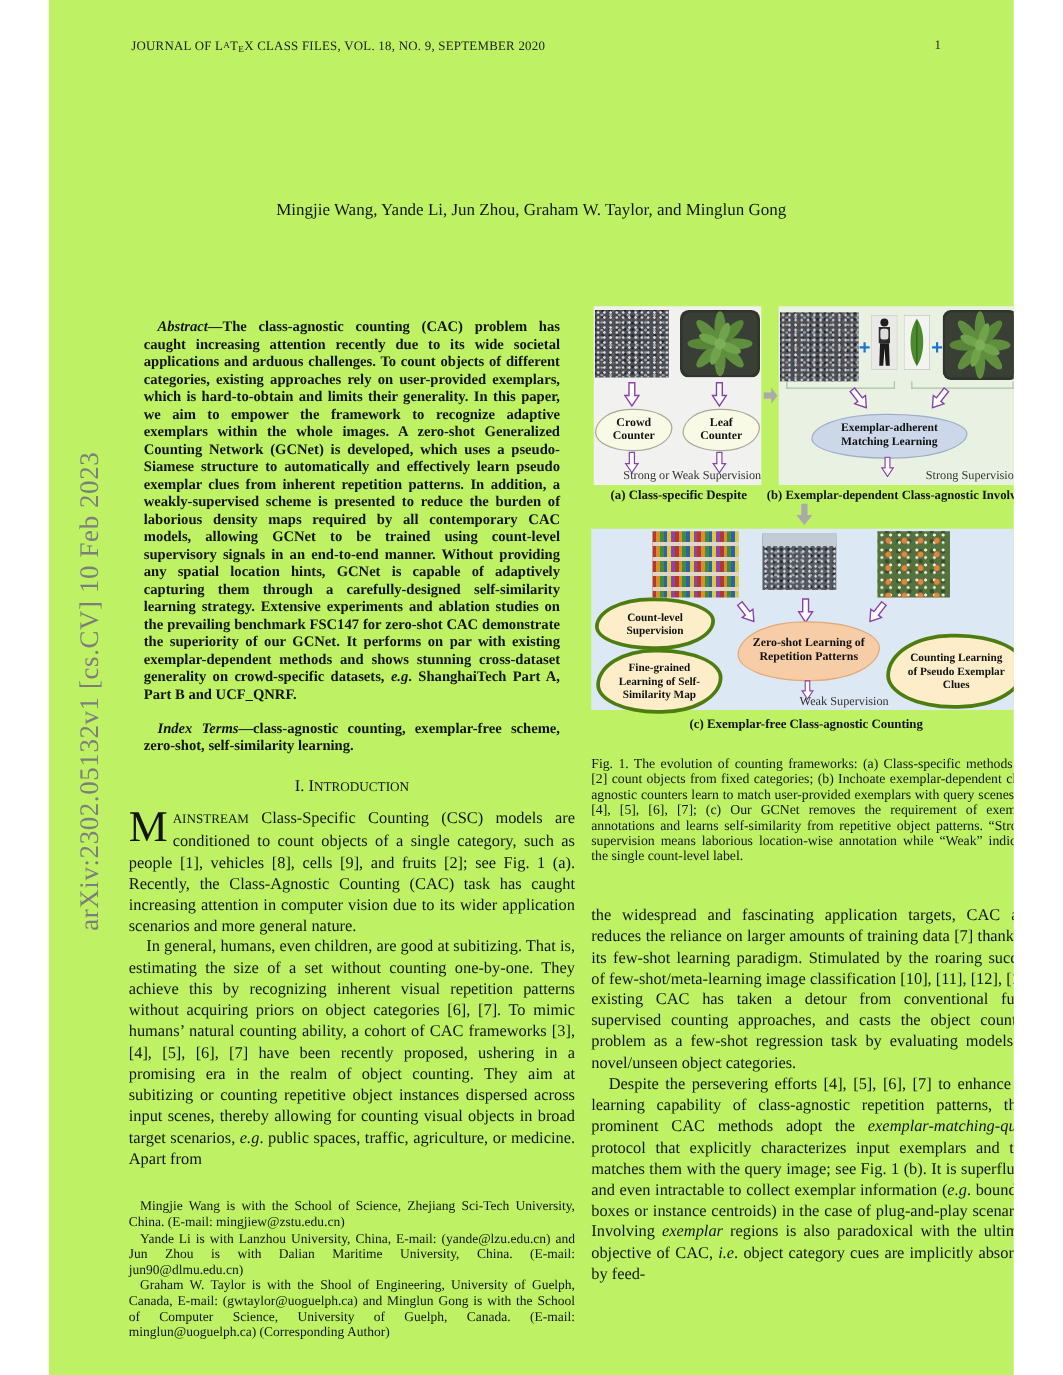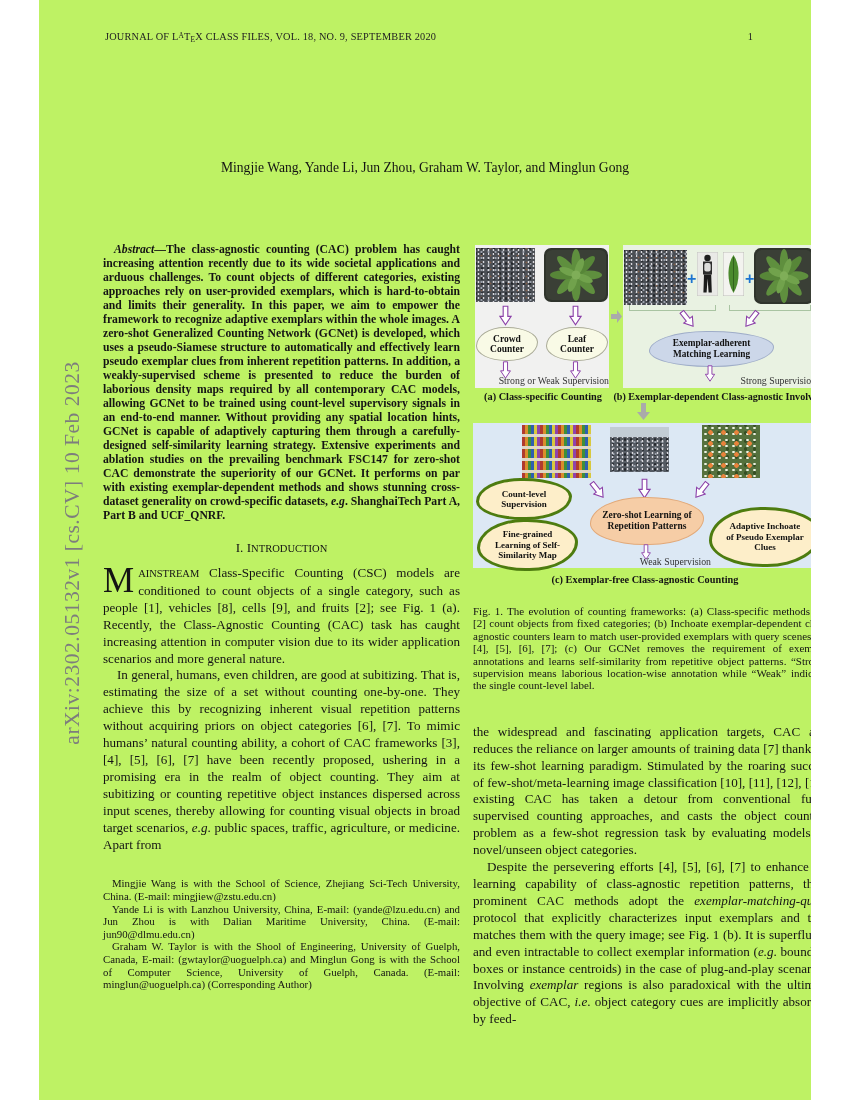--- a/index.html
+++ b/index.html
@@ -21,21 +21,21 @@
   
   .title{position:absolute;top:76px;left:0;width:100%;text-align:center;
          font-size:26px;line-height:34px;color:#101010;}
   .authors{position:absolute;top:160px;left:0;width:100%;text-align:center;font-size:13.6px;}
 
   
   .col{position:absolute;width:357px;text-align:justify;}
   .col-left{left:64px;top:243px;}
   .col-right{left:434px;top:243px;}
 
-  .abstract,.indexterms{font-weight:bold;font-size:11.7px;line-height:14px;margin:0;text-indent:11px;}
+  .abstract,.indexterms{font-weight:bold;font-size:11.7px;line-height:14px;margin:12px;text-indent:11px;}
   .indexterms{margin-top:13px;}
   .sechead{margin-top:17px;margin-bottom:9px;text-align:center;font-size:13.2px;}
   .bodyp{font-size:13.1px;line-height:16.9px;margin:0;}
   .pind{text-indent:14px;}
   .dropcap{float:left;font-size:35px;line-height:28px;padding:2px 4px 0 0;}
   .footnotes{margin-top:24px;font-size:10.8px;line-height:12.6px;}
   .footnotes p{margin:0;text-indent:9px;}
 
   
   .figure{position:relative;width:357px;height:346px;}
@@ -89,20 +89,21 @@
     <span><span>JOURNAL OF L</span><span class="sup">A</span><span>T</span><span class="sub">E</span><span>X CLASS FILES, VOL. 18, NO. 9, SEPTEMBER 2020</span></span>
     <span>1</span>
   </div>
 
   <div class="arxiv">arXiv:2302.05132v1  [cs.CV]  10 Feb 2023</div>
 
   <div class="authors">Mingjie Wang, Yande Li,  Jun Zhou, Graham W. Taylor, and Minglun Gong</div>
 
   <div class="col col-left">
     <p class="abstract"><span class="i">Abstract</span><span>—The class-agnostic counting (CAC) problem has caught increasing attention recently due to its wide societal applications and arduous challenges. To count objects of different categories, existing approaches rely on user-provided exemplars, which is hard-to-obtain and limits their generality. In this paper, we aim to empower the framework to recognize adaptive exemplars within the whole images. A zero-shot Generalized Counting Network (GCNet) is developed, which uses a pseudo-Siamese structure to automatically and effectively learn pseudo exemplar clues from inherent repetition patterns. In addition, a weakly-supervised scheme is presented to reduce the burden of laborious density maps required by all contemporary CAC models, allowing GCNet to be trained using count-level supervisory signals in an end-to-end manner. Without providing any spatial location hints, GCNet is capable of adaptively capturing them through a carefully-designed self-similarity learning strategy. Extensive experiments and ablation studies on the prevailing benchmark FSC147 for zero-shot CAC demonstrate the superiority of our GCNet. It performs on par with existing exemplar-dependent methods and shows stunning cross-dataset generality on crowd-specific datasets, </span><span class="i">e.g</span><span>. ShanghaiTech Part A, Part B and UCF_QNRF.</span></p>
+    <p class="indexterms"><span class="i">Index Terms</span><span>—class-agnostic counting, exemplar-free scheme, zero-shot, self-similarity learning.</span></p>
     <div class="sechead"><span>I. I</span><span class="sc">NTRODUCTION</span></div>
     <p class="bodyp"><span class="dropcap">M</span><span><span class="sc">AINSTREAM</span><span> Class-Specific Counting (CSC) models are conditioned to count objects of a single category, such as people [1], vehicles [8], cells [9], and fruits [2]; see Fig. 1 (a). Recently, the Class-Agnostic Counting (CAC) task has caught increasing attention in computer vision due to its wider application scenarios and more general nature.</span></span></p>
     <p class="bodyp pind"><span>In general, humans, even children, are good at subitizing. That is, estimating the size of a set without counting one-by-one. They achieve this by recognizing inherent visual repetition patterns without acquiring priors on object categories [6], [7]. To mimic humans’ natural counting ability, a cohort of CAC frameworks [3], [4], [5], [6], [7] have been recently proposed, ushering in a promising era in the realm of object counting. They aim at subitizing or counting repetitive object instances dispersed across input scenes, thereby allowing for counting visual objects in broad target scenarios, </span><span class="i">e.g</span><span>. public spaces, traffic, agriculture, or medicine. Apart from</span></p>
     <div class="footnotes">
       <p>Mingjie Wang is with the School of Science, Zhejiang Sci-Tech University, China. (E-mail: mingjiew@zstu.edu.cn)</p>
       <p>Yande Li is with Lanzhou University, China, E-mail: (yande@lzu.edu.cn) and Jun Zhou is with Dalian Maritime University, China. (E-mail: jun90@dlmu.edu.cn)</p>
       <p>Graham W. Taylor is with the Shool of Engineering, University of Guelph, Canada, E-mail: (gwtaylor@uoguelph.ca) and Minglun Gong is with the School of Computer Science, University of Guelph, Canada. (E-mail: minglun@uoguelph.ca) (Corresponding Author)</p>
     </div>
   </div>
 
@@ -156,21 +157,21 @@
               <path d="M4.5 1 h5 v11 h3.5 L7 21 1 12 h3.5 z" fill="#fff" stroke="#8b3fa8" stroke-width="1.2"></path>
             </svg>
         </span>
         <span class="arr" style="left:94px;top:116px;">
           <svg width="13" height="18" viewBox="0 0 14 22">
               <path d="M4.5 1 h5 v11 h3.5 L7 21 1 12 h3.5 z" fill="#fff" stroke="#8b3fa8" stroke-width="1.2"></path>
             </svg>
         </span>
         <div class="superv" style="left:0;right:0;bottom:2px;">Strong or Weak Supervision</div>
       </div>
-      <div class="cap" style="left:0px;top:148px;width:140px;">(a) Class-specific Counting</div>
+      <div class="cap" style="left:0px;top:148px;width:140px;">(a) Class-specific Despite</div>
 
       <span class="arr" style="left:137px;top:66px;">
         <svg width="13" height="15" viewBox="0 0 13 15">
             <path d="M1 5 h6 v-4 l5 6.5 -5 6.5 v-4 h-6 z" fill="#aaaaaa"></path>
           </svg>
       </span>
 
       <div class="panel panel-b">
         <div class="thumb tex-crowd" style="left:1px;top:5px;width:63px;height:55px;"></div>
         <span class="plus" style="left:64px;top:26px;">+</span>
@@ -269,21 +270,21 @@
         <div class="cloud cloud-yellow" style="left:4px;top:96px;width:95px;height:46px;font-size:9px;line-height:10.5px;">
           <div>Fine-grained</div>
           <div>Learning of Self-</div>
           <div>Similarity Map</div>
         </div>
         <div class="cloud cloud-peach" style="left:117px;top:74px;width:112px;height:46px;font-size:9.5px;line-height:11.5px;">
           <div>Zero-shot Learning of</div>
           <div>Repetition Patterns</div>
         </div>
         <div class="cloud cloud-yellow" style="left:236px;top:84px;width:106px;height:54px;font-size:9px;line-height:10.5px;">
-          <div>Adaptive Inchoate</div>
+          <div>Counting Learning</div>
           <div>of Pseudo Exemplar</div>
           <div>Clues</div>
         </div>
         <span class="arr" style="left:167px;top:121px;">
           <svg width="12" height="16" viewBox="0 0 14 22">
               <path d="M4.5 1 h5 v11 h3.5 L7 21 1 12 h3.5 z" fill="#fff" stroke="#8b3fa8" stroke-width="1.2"></path>
             </svg>
         </span>
         <div class="superv" style="left:108px;top:133px;width:130px;">Weak Supervision</div>
       </div>

